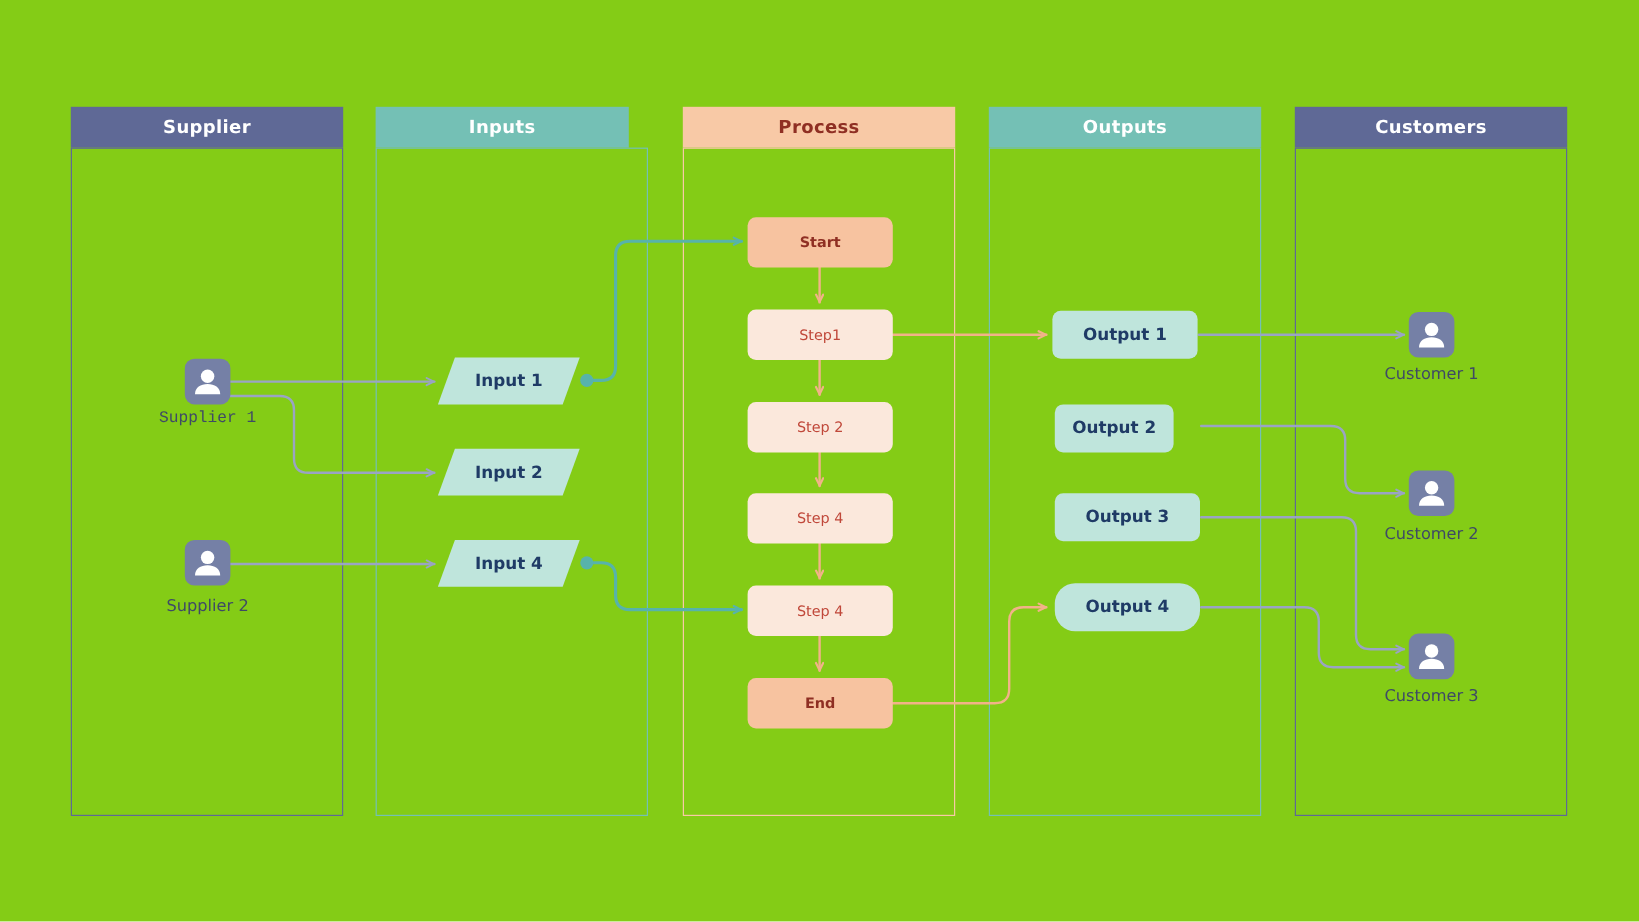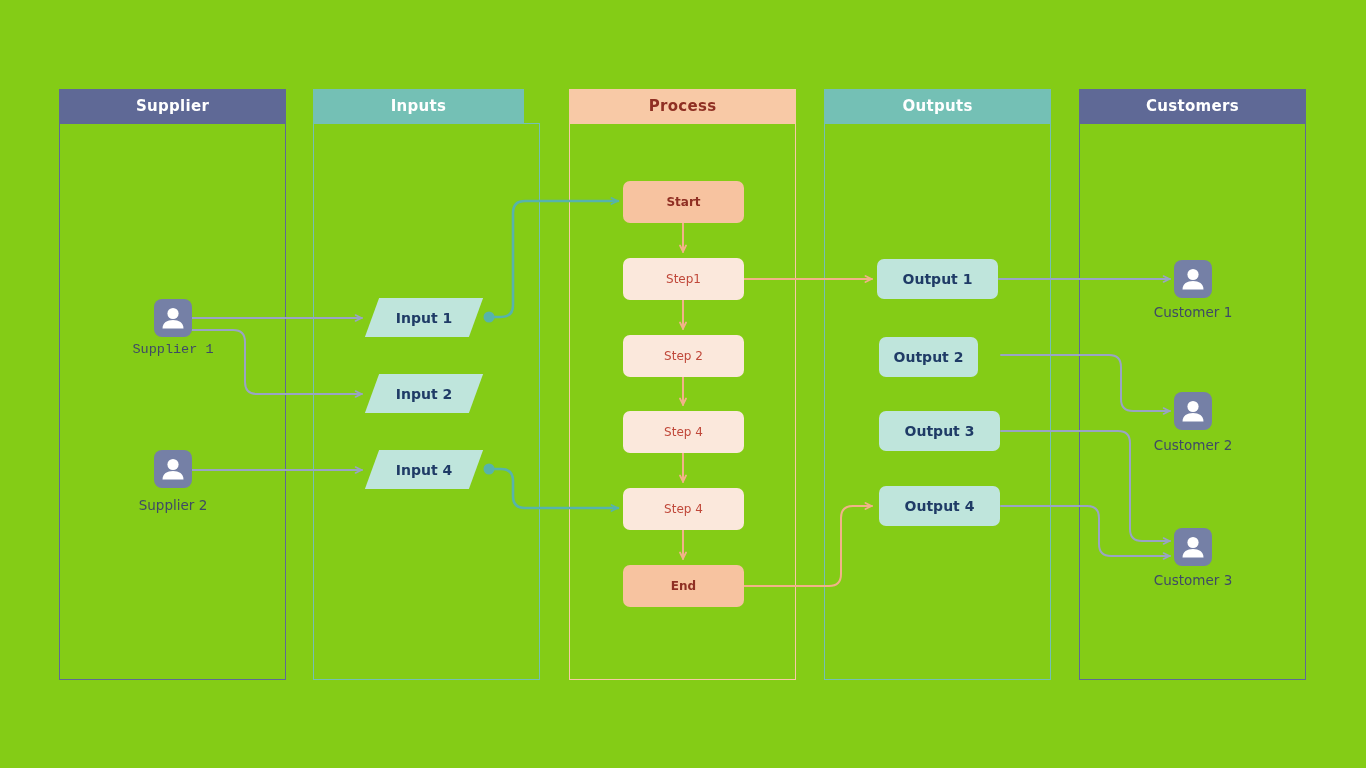--- a/index.html
+++ b/index.html
@@ -222,21 +222,21 @@
 
   <div class="outbox" style="left:877px; top:259px; width:121px; height:40px;">
     <span>Output 1</span>
   </div>
   <div class="outbox" style="left:879px; top:337px; width:99px; height:40px;">
     <span>Output 2</span>
   </div>
   <div class="outbox" style="left:879px; top:411px; width:121px; height:40px;">
     <span>Output 3</span>
   </div>
-  <div class="outbox" style="left:879px; top:486px; width:121px; height:40px;">
+  <div class="outbox" style="left:879px; top:486px; width:121px; height:40px;border-radius:17px;">
     <span>Output 4</span>
   </div>
 
   <div class="person-icon" style="left:1174px; top:260px;">
     <svg width="38" height="38" viewBox="0 0 38 38" aria-hidden="true">
       <circle cx="19" cy="14.5" r="5.6" fill="#ffffff"></circle>
       <path d="M8.5,29.5 C8.5,23.8 13.2,21 19,21 C24.8,21 29.5,23.8 29.5,29.5 Z" fill="#ffffff"></path>
     </svg>
   </div>
   <div class="node-label" style="left:1133px; top:304px; width:120px;">Customer 1</div>

